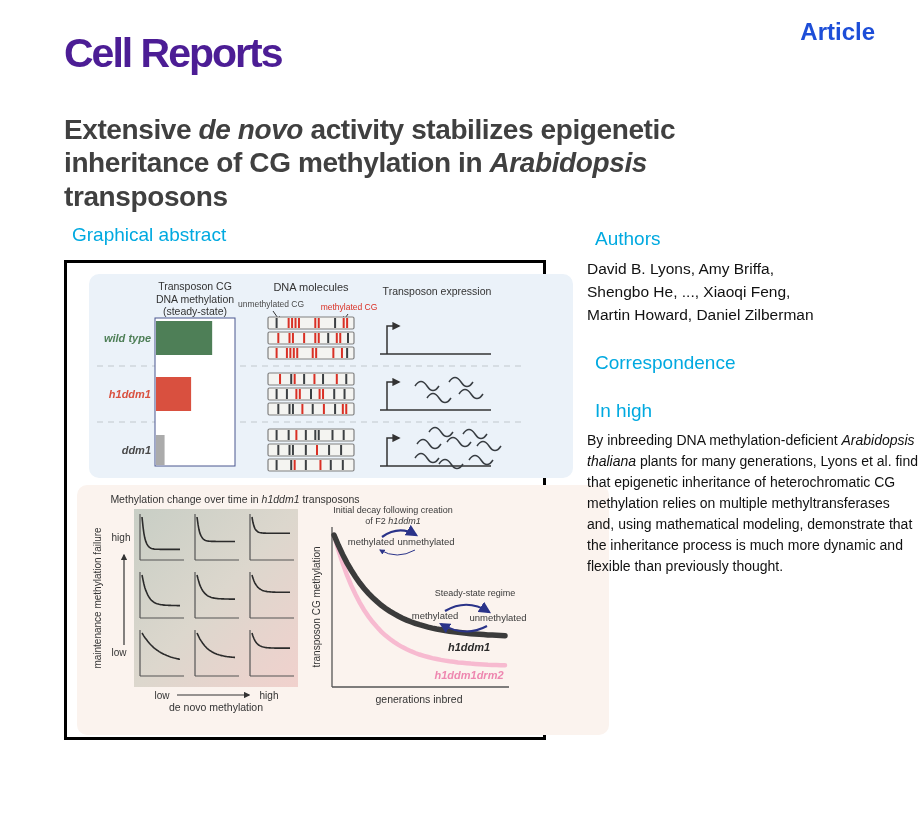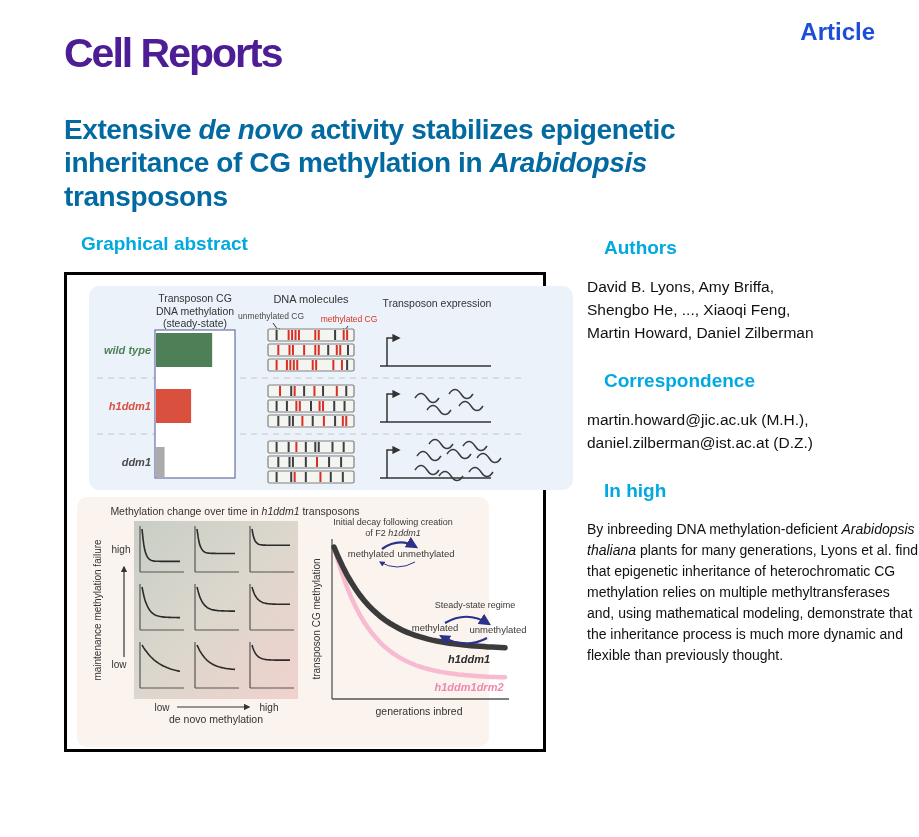--- a/index.html
+++ b/index.html
@@ -3,30 +3,30 @@
 <meta charset="utf-8">
 <style>
   html,body{margin:0;padding:0;background:#fff;}
   .page{position:relative;width:919px;height:837px;background:#fff;overflow:hidden;
         font-family:"Liberation Sans",sans-serif;color:#111;}
   .logo{position:absolute;left:64px;top:30px;color:#4c1d95;font-size:41px;
         font-weight:bold;letter-spacing:-2px;}
   .article-label{position:absolute;right:44px;top:18px;color:#1d4ed8;
         font-size:24px;font-weight:bold;}
   .title{position:absolute;left:64px;top:94px;width:800px;font-size:28px;
-        line-height:1.2;font-weight:bold;color:#0369a1;letter-spacing:-0.4px;
+        line-height:1.2;font-weight:bold;color:#404040;letter-spacing:-0.4px;
         white-space:pre-line;}
   .it{font-style:italic;}
-  .sec-head{color:#00A9E0;font-size:19px;font-weight:bold;margin:17px;}
+  .sec-head{color:#00A9E0;font-size:19px;font-weight:normal;margin:8px;}
   .left-col{position:absolute;left:64px;top:216px;width:486px;}
   .ga-box{margin-top:14px;width:476px;height:474px;border:3px solid #000;
         background:#fff;position:relative;}
   .ga-top{position:absolute;left:22px;top:11px;width:440px;height:204px;
         background:#EBF2F9;border-radius:10px;padding-left:44px;}
-  .ga-bottom{position:absolute;left:10px;top:222px;width:412px;height:250px;
+  .ga-bottom{position:absolute;left:10px;top:222px;width:532px;height:250px;
         background:#FBF3EE;border-radius:10px;}
   .ga-top svg,.ga-bottom svg{position:absolute;left:0;top:0;}
   .right-col{position:absolute;left:587px;top:220px;width:332px;}
   .authors-text{font-size:15.5px;line-height:1.47;margin:8px 0 11px 0;white-space:pre-line;}
   .corr-head{margin-top:26px;}
   .corr-link{display:block;font-size:15.5px;line-height:1.45;color:#111;
         text-decoration:none;}
   .corr-wrap{margin-top:7px;}
   .brief-head{margin-top:26px;}
   .brief-text{font-size:14px;line-height:1.5;margin:8px 0 0 0;width:332px;}
@@ -266,23 +266,19 @@
     </div>
   </div>
 
   <div class="right-col">
     <h2 class="sec-head">Authors</h2>
     <p class="authors-text">David B. Lyons, Amy Briffa,
 Shengbo He, ..., Xiaoqi Feng,
 Martin Howard, Daniel Zilberman</p>
 
     <h2 class="sec-head corr-head">Correspondence</h2>
-    <div class="corr-wrap">
-      <a href="#" class="corr-link">martin.howard@jic.ac.uk (M.H.),</a>
-      <a href="#" class="corr-link">daniel.zilberman@ist.ac.at (D.Z.)</a>
-    </div>
 
     <h2 class="sec-head brief-head">In high</h2>
     <p class="brief-text"><span>By inbreeding DNA methylation-deficient </span><span class="it">Arabidopsis thaliana</span><span> plants for many generations, Lyons et al. find that epigenetic inheritance of heterochromatic CG methylation relies on multiple methyltransferases and, using mathematical modeling, demonstrate that the inheritance process is much more dynamic and flexible than previously thought.</span></p>
   </div>
 
 
 </div>
 
 </body></html>

